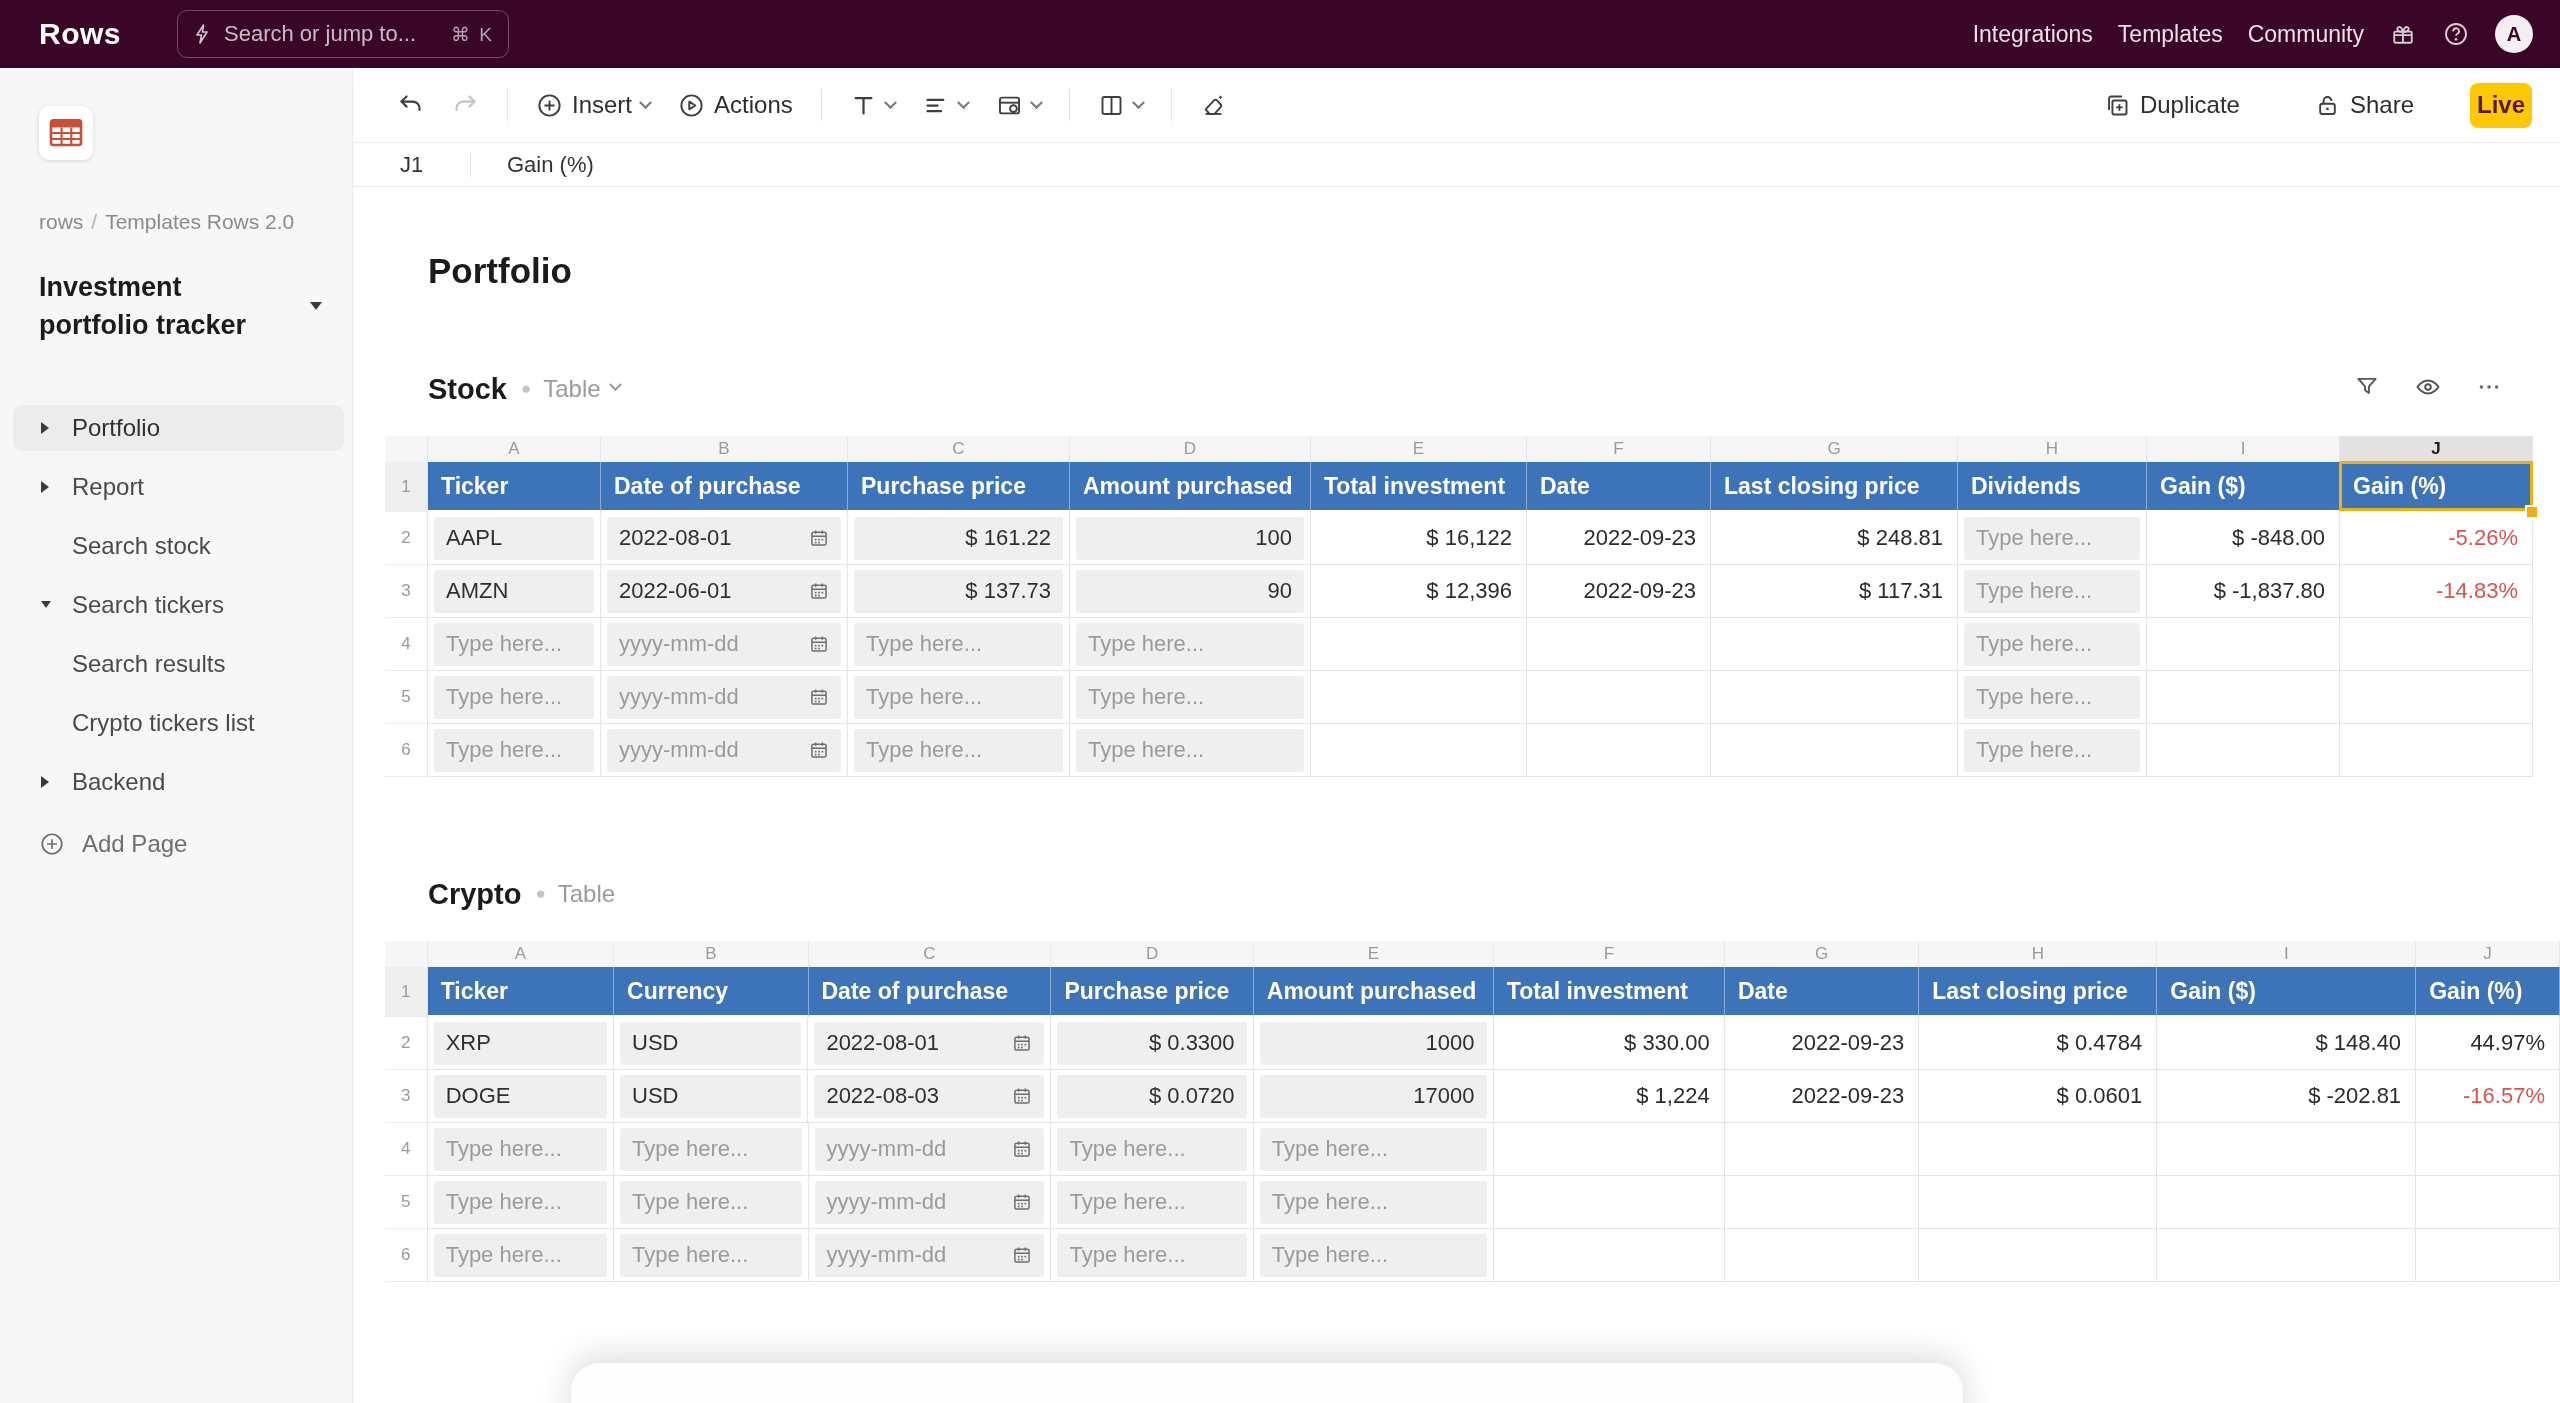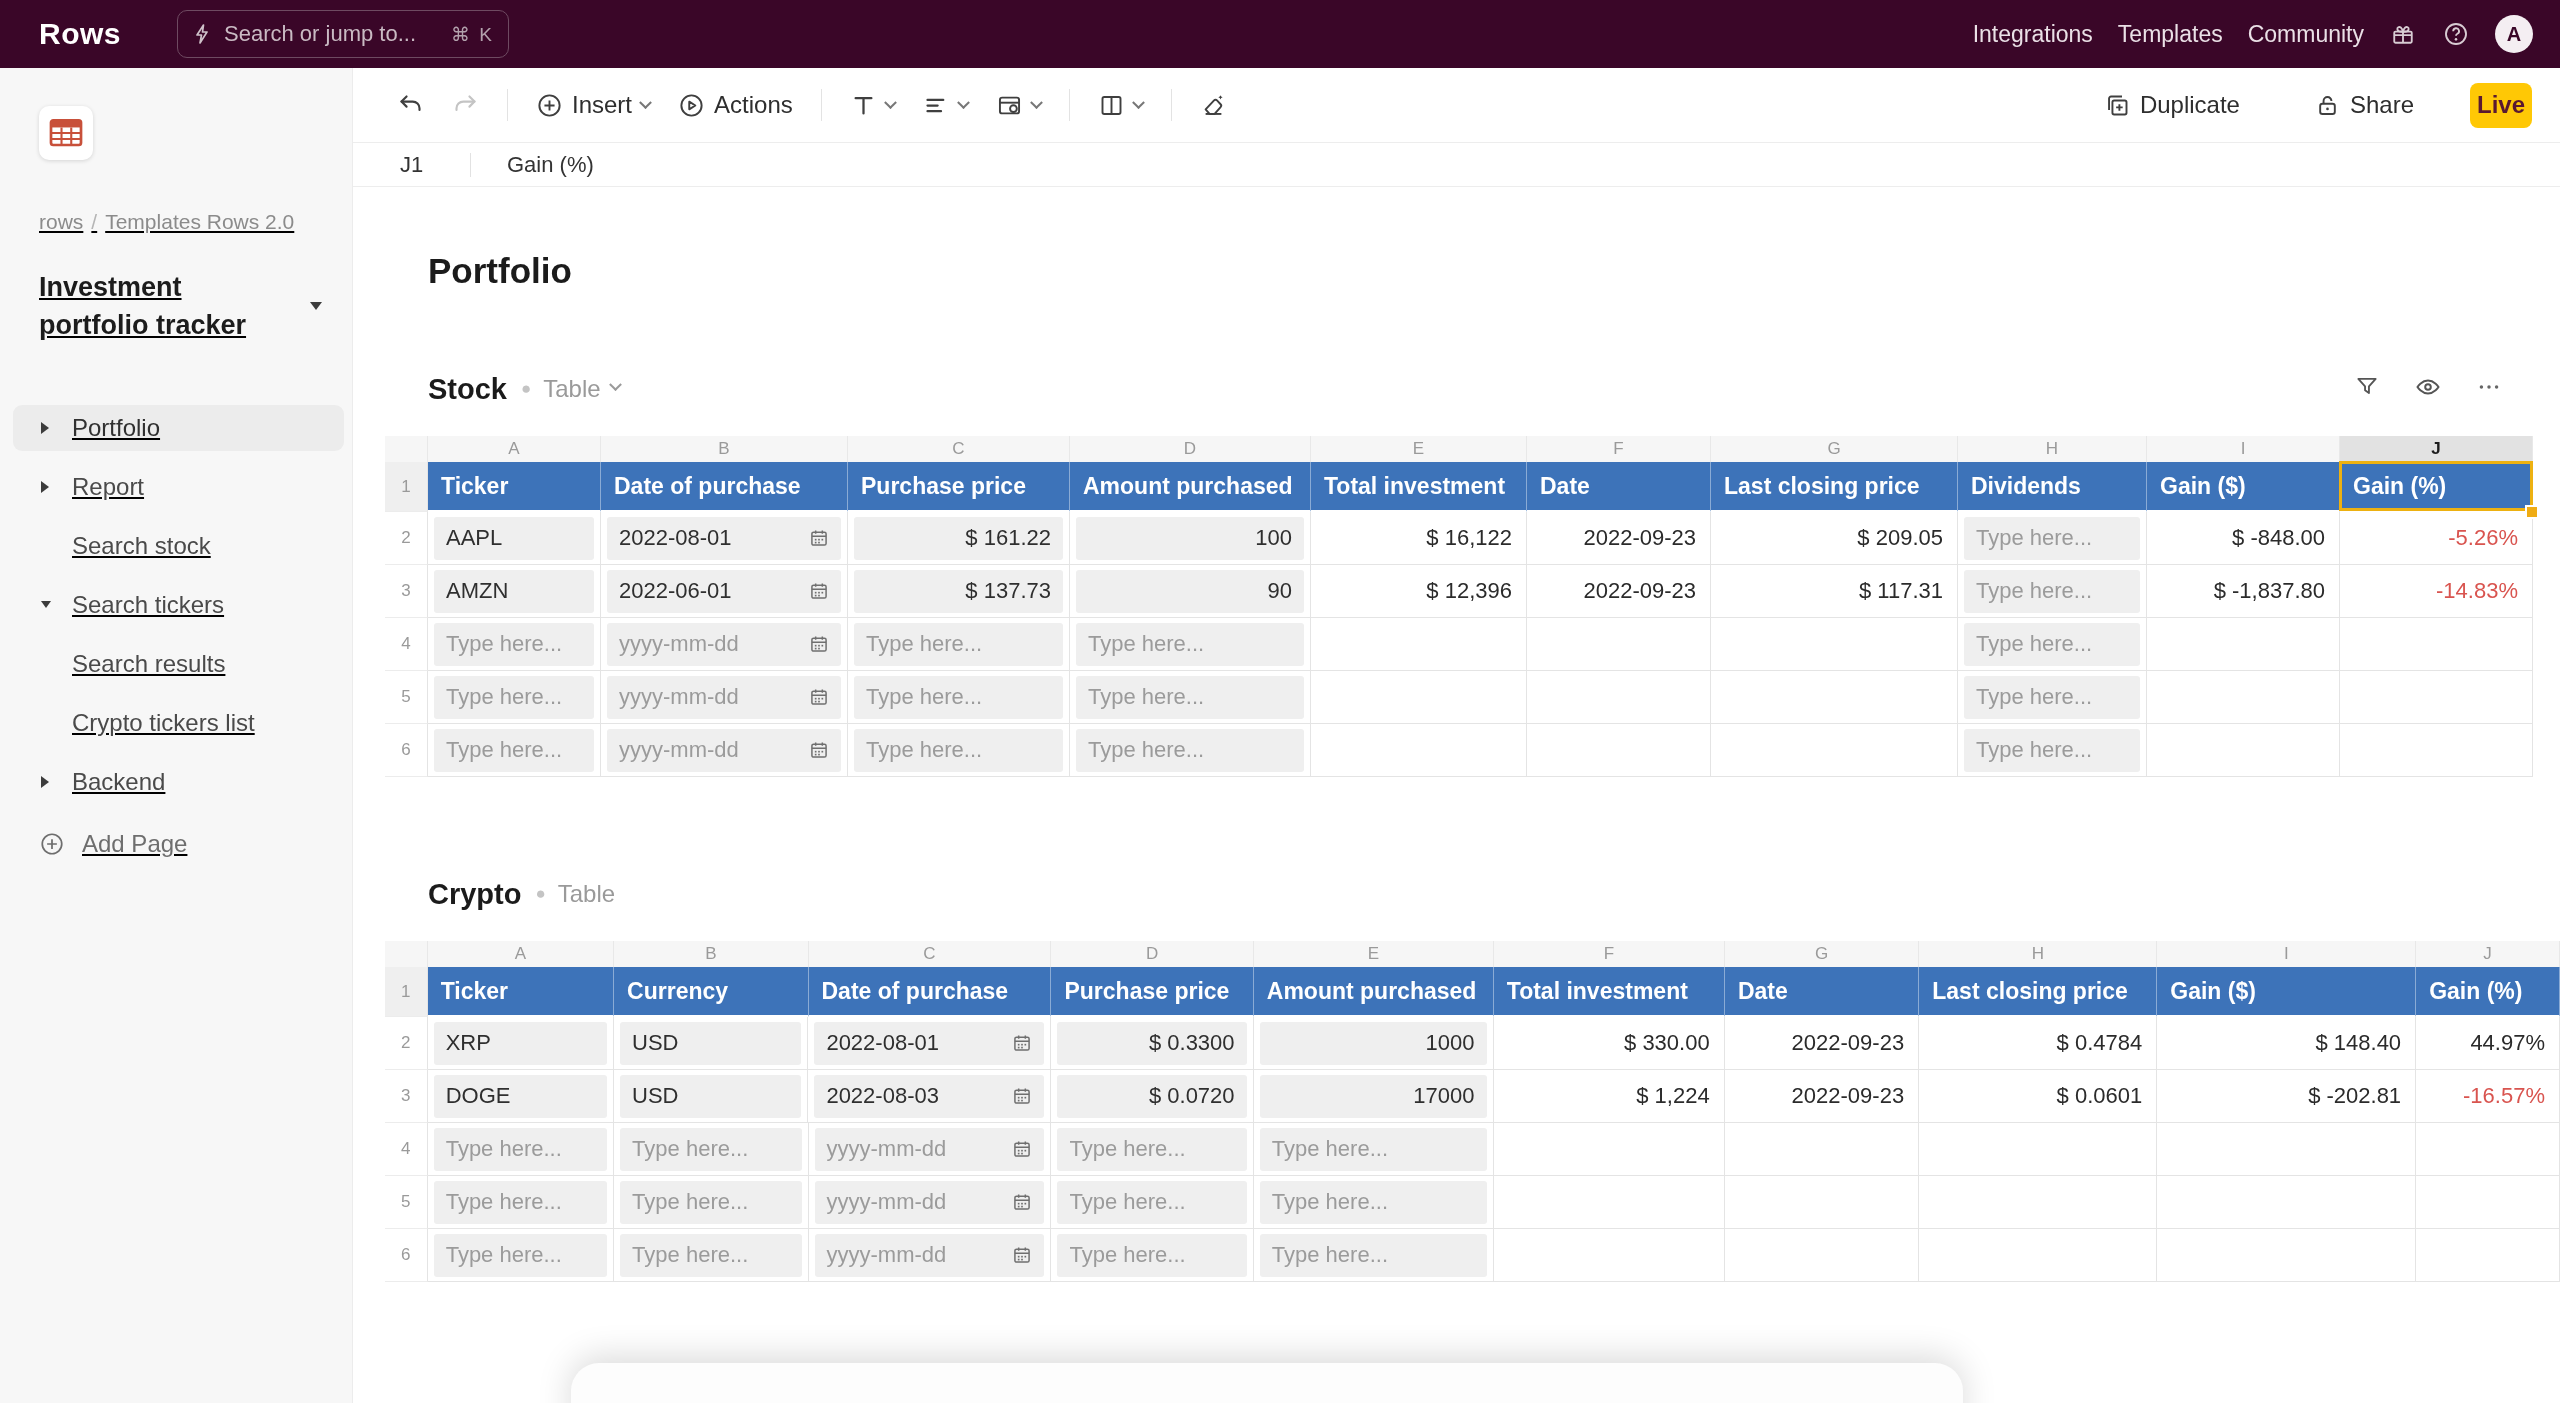--- a/index.html
+++ b/index.html
@@ -16,21 +16,21 @@
   .searchbox .kbd { color:#b3a2ad; font-size:19px; letter-spacing:2px; }
   .topnav { margin-left:auto; display:flex; align-items:center; gap:25px; }
   .topnav .navlink { font-size:23px; color:#eae0e6; cursor:pointer; }
   .topicon { display:flex; align-items:center; cursor:pointer; }
   .avatar { width:38px; height:38px; border-radius:50%; background:#f4eef2; color:#3a0628;
     font-weight:700; font-size:20px; display:flex; align-items:center; justify-content:center; cursor:pointer; }
 
   
   .shell { display:flex; height:1335px; }
   .sidebar { width:353px; background:#f7f7f7; border-right:1px solid #ececec;
-    padding:38px 0 0 13px; flex:none;text-decoration:underline; }
+    padding:38px 0 0 13px; flex:none; }
   .main { width:2207px; flex:none; position:relative; background:#fff; }
 
   
   .app-icon { width:54px; height:54px; background:#fff; border-radius:10px; margin-left:26px;
     box-shadow:0 1px 4px rgba(0,0,0,.14); display:flex; align-items:center; justify-content:center; }
   .crumb { margin:50px 0 0 26px; font-size:21px; color:#8b8b8b; }
   .crumb .sep { margin:0 8px; color:#b5b5b5; }
   .ws-title-row { margin:34px 12px 0 26px; display:flex; align-items:center; cursor:pointer; }
   .ws-title { width:215px; font-size:27px; font-weight:700; color:#1c1c1c; line-height:1.42; }
   .tri-d { width:0; height:0; border-top:8px solid #3c3c3c; border-left:6px solid transparent;
@@ -405,21 +405,21 @@
               </div>
             </div>
             <div class="t-cell" style="width: 222px;">
               <div class="patch r">$ 161.22</div>
             </div>
             <div class="t-cell" style="width: 241px;">
               <div class="patch r">100</div>
             </div>
             <div class="t-cell r" style="width: 216px;">$ 16,122</div>
             <div class="t-cell r" style="width: 184px;">2022-09-23</div>
-            <div class="t-cell r" style="width: 247px;">$ 209.05</div>
+            <div class="t-cell r" style="width: 247px;">$ 248.81</div>
             <div class="t-cell" style="width: 189px;">
               <div class="patch ph">Type here...</div>
             </div>
             <div class="t-cell r" style="width: 193px;">$ -848.00</div>
             <div class="t-cell r neg" style="width: 193px;">-5.26%</div>
           </div>
           <div class="t-row">
             <div class="t-num" style="width: 43px;">3</div>
             <div class="t-cell" style="width: 173px;">
               <div class="patch">AMZN</div>

